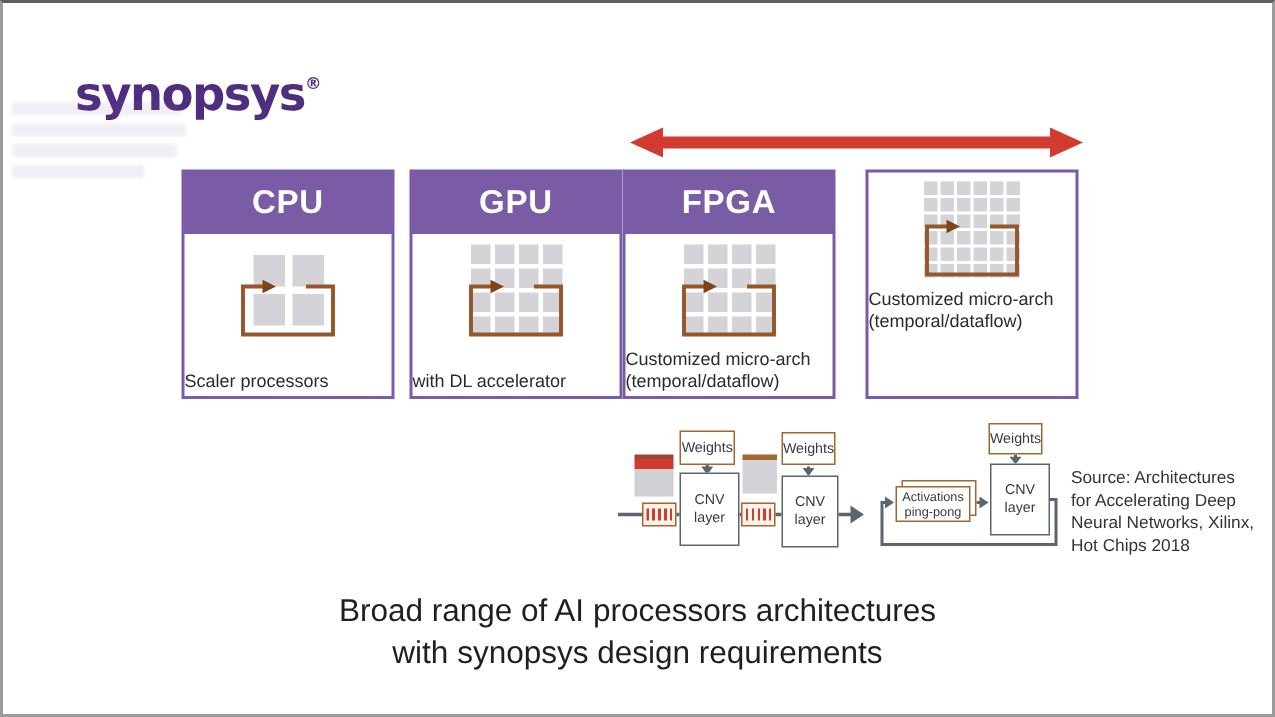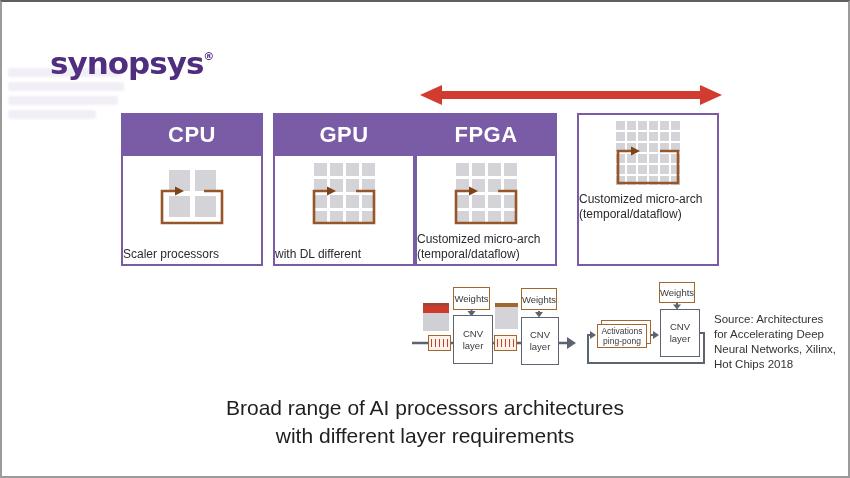--- a/index.html
+++ b/index.html
@@ -112,21 +112,21 @@
             <div class="chip-cell" style="height: 13px;"></div>
             <div class="chip-cell" style="height: 13px;"></div>
             <div class="chip-cell" style="height: 13px;"></div>
           </div>
         <svg class="loop" width="68" height="40" viewBox="0 0 68 40">
           <path d="M18 5 H4 V37 H64 V5 H46" fill="none" stroke="#96562A" stroke-width="2.6"></path>
           <polygon points="17,0.5 17,9.5 26,5" fill="#7E4418"></polygon>
         </svg>
       </div>
       <div class="caption">
-        <div>with DL different</div>
+        <div>with DL accelerator</div>
       </div>
     </div>
   </div>
 
   <div class="card" style="left:413px">
     <div class="card-header">FPGA</div>
     <div class="card-body">
       <div class="icon-wrap">
         <div class="chip-grid" style="grid-template-columns: repeat(4, 13px); gap: 3px;">
             <div class="chip-cell" style="height: 13px;"></div>
@@ -259,16 +259,16 @@
 
   <div class="source">
     <div>Source: Architectures</div>
     <div>for Accelerating Deep</div>
     <div>Neural Networks, Xilinx,</div>
     <div>Hot Chips 2018</div>
   </div>
 
   <div class="title">
     <div>Broad range of AI processors architectures</div>
-    <div>with different layer requirements</div>
+    <div>with synopsys design requirements</div>
   </div>
 
 </div>
 
 </body></html>

